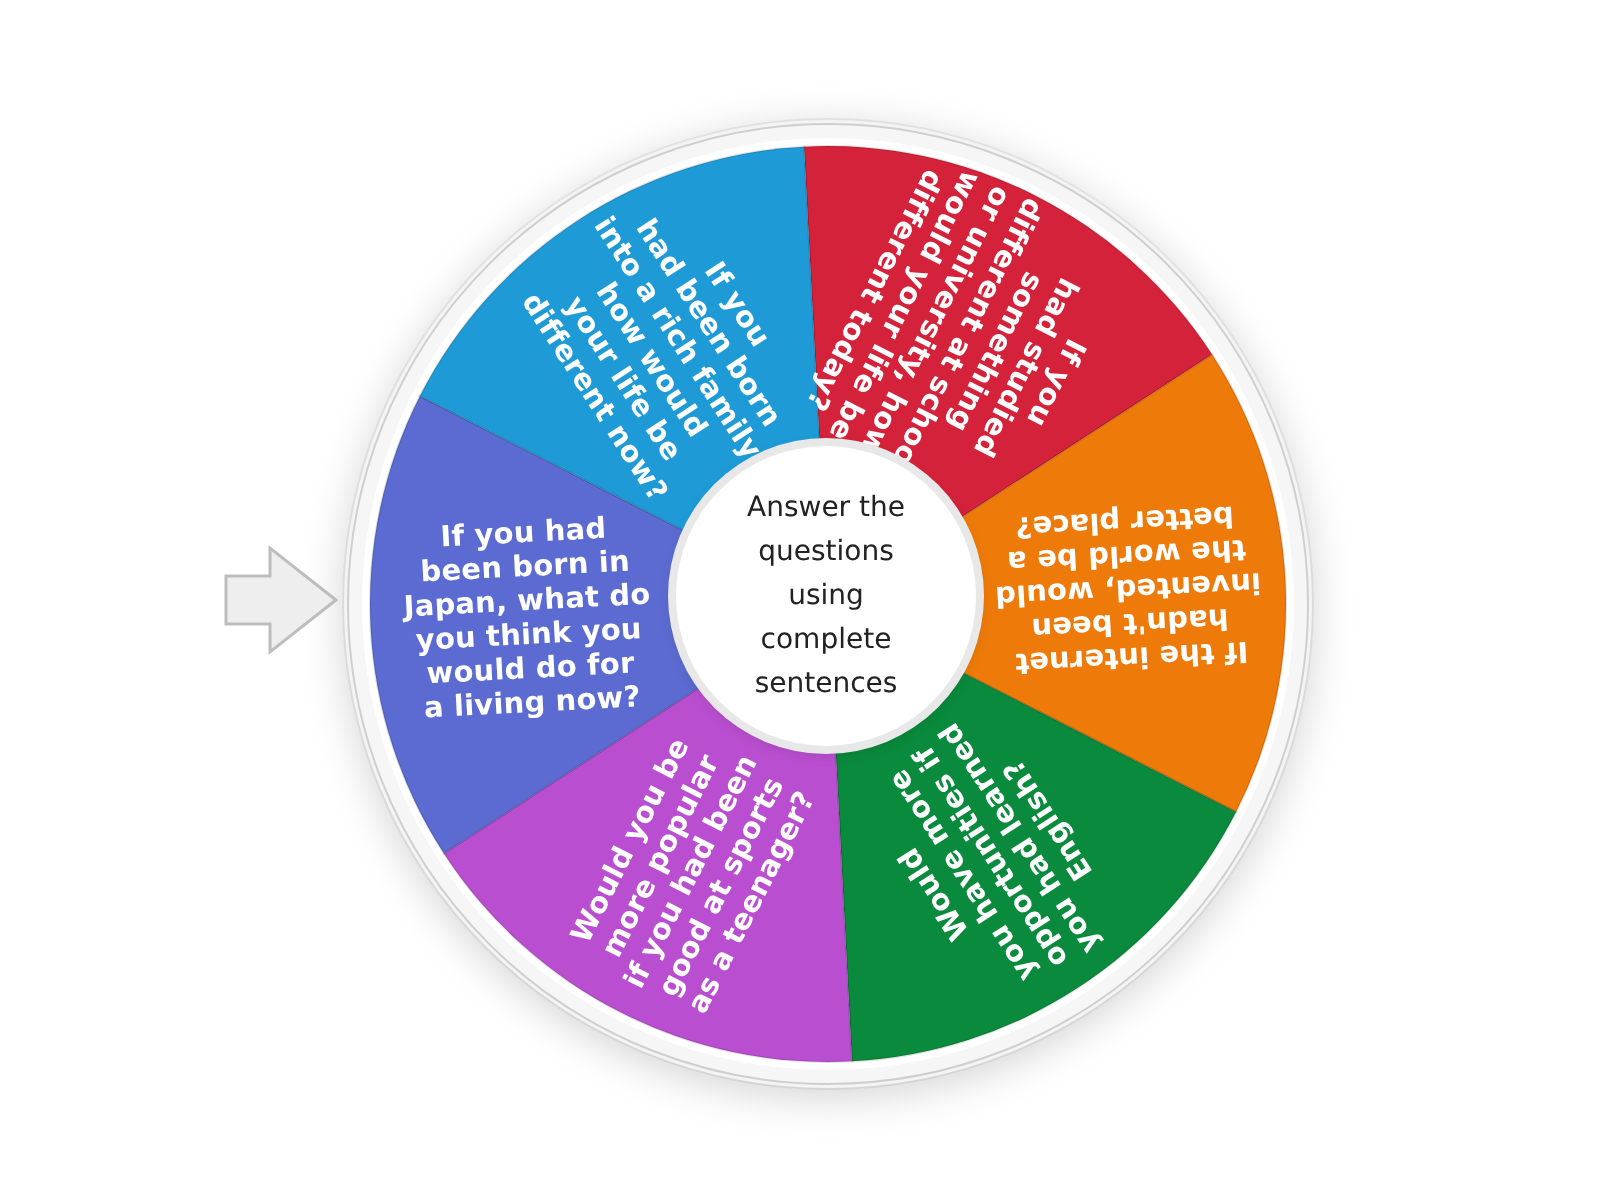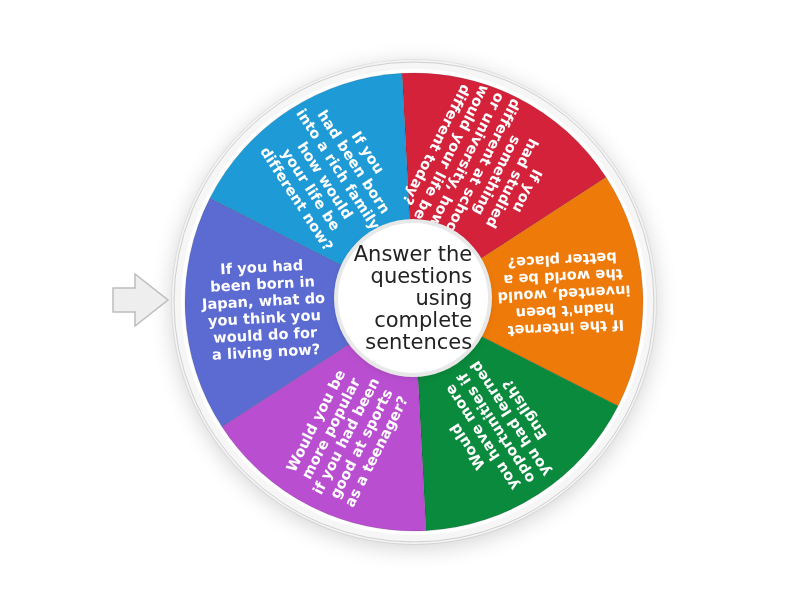--- a/index.html
+++ b/index.html
@@ -7,22 +7,22 @@
          font-family:"DejaVu Sans", "Liberation Sans", sans-serif; }
   #stage { position:absolute; left:0; top:0; width:800px; height:600px; }
   .wheel-shadow { position:absolute; left:172px; top:60px; width:484px; height:484px; border-radius:50%;
         box-shadow: 0 4px 22px rgba(0,0,0,0.18), 0 0 0 1px rgba(0,0,0,0.06); background:#f4f4f4; }
   #wheel { position:absolute; left:172px; top:60px; width:484px; height:484px; }
   .seg-text { position:absolute; color:#ffffff; font-weight:bold; font-size:14.5px; line-height:17px;
         text-align:center; white-space:pre-line; transform-origin:50% 50%; letter-spacing:0.1px; }
   .hub { position:absolute; left:338px; top:223px; width:150px; height:150px; border-radius:50%;
         background:#ffffff; box-shadow: 0 0 0 4px #e8e8e8, 0 2px 8px rgba(0,0,0,0.25);
         display:flex; align-items:center; justify-content:center; }
-  .hub-text { font-family:"DejaVu Sans", sans-serif; font-size:21px; line-height:22px; color:#222;
-        text-align:right; white-space:pre-line; }
+  .hub-text { font-family:"DejaVu Sans", sans-serif; font-size:14px; line-height:22px; color:#222;
+        text-align:center; white-space:pre-line; }
   .pointer { position:absolute; left:111px; top:272px; width:60px; height:56px; }
 </style>
 </head>
 <body>
 
 <div id="stage">
   <div class="wheel-shadow"></div>
 
   <svg id="wheel" viewBox="0 0 484 484">
     <circle cx="242" cy="242" r="240" fill="#f6f6f6" stroke="#cfcfcf" stroke-width="1"></circle>

